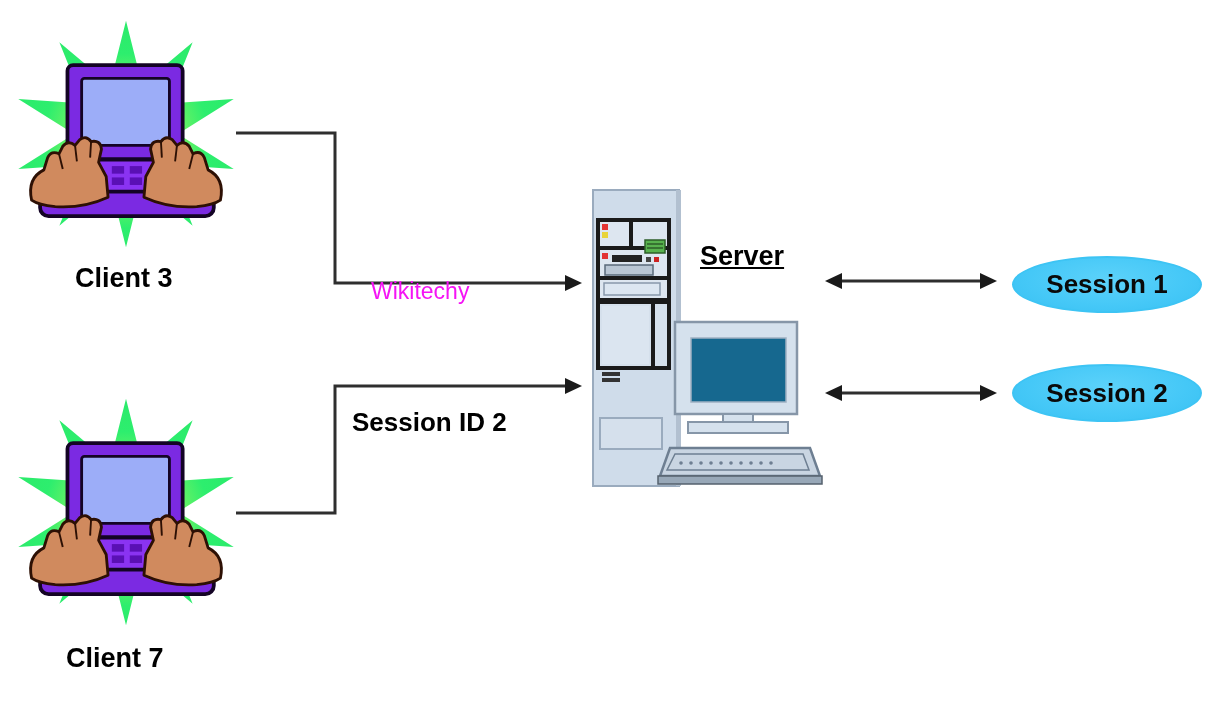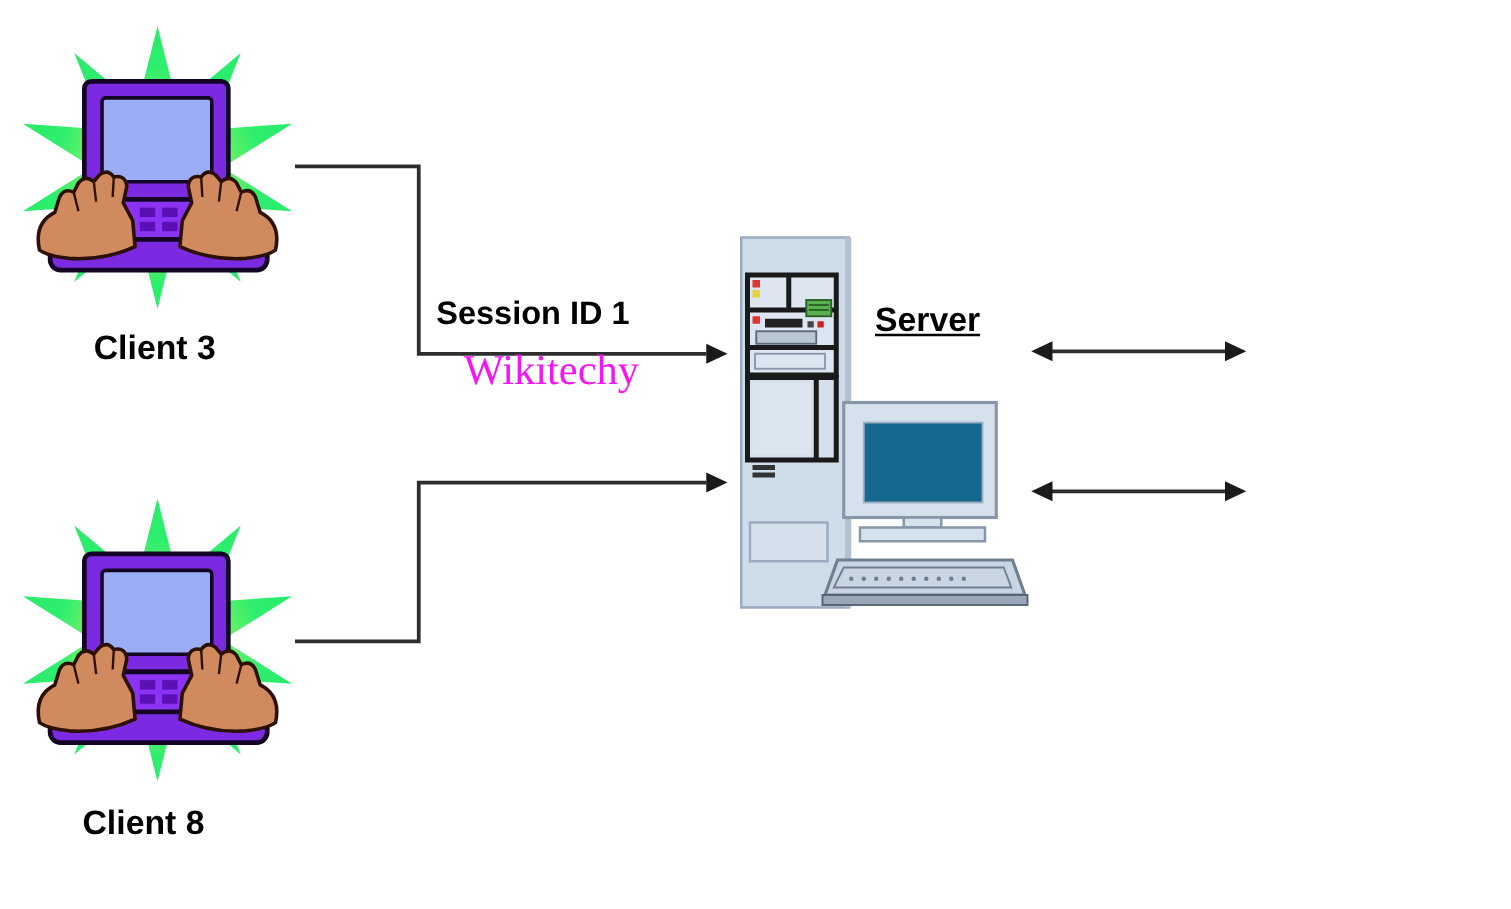--- a/index.html
+++ b/index.html
@@ -18,24 +18,24 @@
   }
   .art{position:absolute;z-index:1;}
   .overlay{position:absolute;left:0;top:0;z-index:2;pointer-events:none;}
   .lbl{
     position:absolute;z-index:3;
     font-weight:bold;color:var(--label);
     font-size:27px;line-height:1.1;white-space:nowrap;
   }
   .watermark{
     position:absolute;z-index:4;
-    font-family:Liberation Serif, serif;
+    font-family:Liberation Sans, sans-serif;
     font-weight:normal;
     color:var(--watermark);
-    font-size:34px;white-space:nowrap;
+    font-size:23px;white-space:nowrap;
   }
   .session-ellipse{
     position:absolute;z-index:3;
     width:190px;height:57px;
     border-radius:50%;
     background:radial-gradient(ellipse at 50% 40%, #5cd2fa 0%, #45c8f7 60%, #38c0f2 100%);
     border:2px solid #3dc4f4;
     box-sizing:border-box;
     display:flex;align-items:center;justify-content:center;
   }
@@ -90,21 +90,21 @@
         <use href="#client-art"></use>
       </svg>
   </div>
   <div class="lbl" style="left:75px;top:264px;">Client 3</div>
 
   <div class="art" style="left:8px;top:392px;">
     <svg class="client-art">
         <use href="#client-art"></use>
       </svg>
   </div>
-  <div class="lbl" style="left:66px;top:644px;">Client 8</div>
+  <div class="lbl" style="left:66px;top:644px;">Client 7</div>
 
   <div class="art" style="left:575px;top:186px;">
     <svg width="255" height="305" viewBox="0 0 255 305">
       <g>
         <rect x="18" y="4" width="86" height="296" fill="#cfdcea" stroke="#9aabbe" stroke-width="2"></rect>
         <rect x="101" y="4" width="5" height="296" fill="#b2c0d0"></rect>
 
         <rect x="23" y="34" width="71" height="80" fill="#dde6f0" stroke="#1a1a1a" stroke-width="4"></rect>
         <line x1="56" y1="34" x2="56" y2="62" stroke="#1a1a1a" stroke-width="4"></line>
         <line x1="23" y1="62" x2="94" y2="62" stroke="#1a1a1a" stroke-width="4"></line>
@@ -170,18 +170,24 @@
       <polygon points="842,273 825,281 842,289" fill="#1a1a1a"></polygon>
       <polygon points="980,273 997,281 980,289" fill="#1a1a1a"></polygon>
     </g>
     <g>
       <line x1="841" y1="393" x2="981" y2="393" stroke="#2e2e2e" stroke-width="3"></line>
       <polygon points="842,385 825,393 842,401" fill="#1a1a1a"></polygon>
       <polygon points="980,385 997,393 980,401" fill="#1a1a1a"></polygon>
     </g>
   </svg>
 
-  <div class="lbl" style="left:349px;top:236px;font-size:26px;">Session ID 1</div>
   <div class="watermark" style="left:371px;top:278px;">Wikitechy</div>
+  <div class="lbl" style="left:352px;top:408px;font-size:26px;">Session ID 2</div>
   <div class="lbl" style="left:700px;top:242px;text-decoration:underline;">Server</div>
 
+  <div class="session-ellipse" style="left:1012px;top:256px;">
+    <span>Session 1</span>
+  </div>
+  <div class="session-ellipse" style="left:1012px;top:364px;height:58px;">
+    <span>Session 2</span>
+  </div>
 
 </div>
 
 </body></html>

